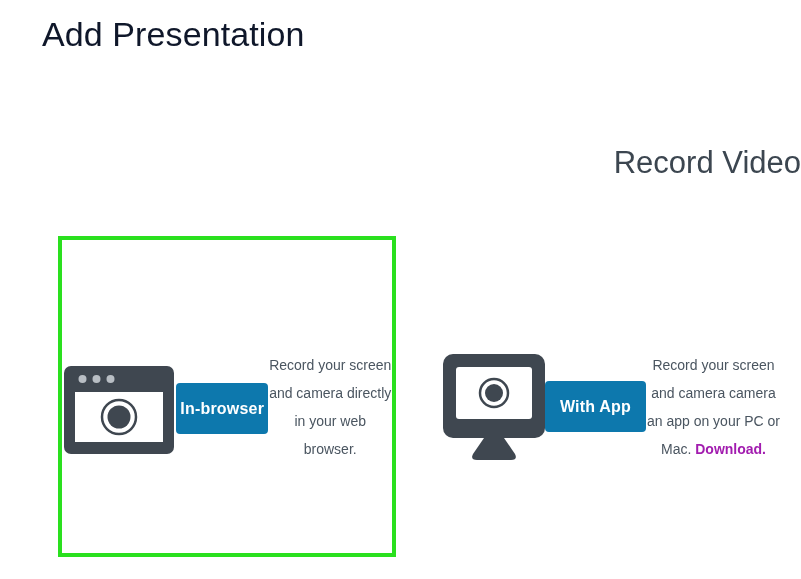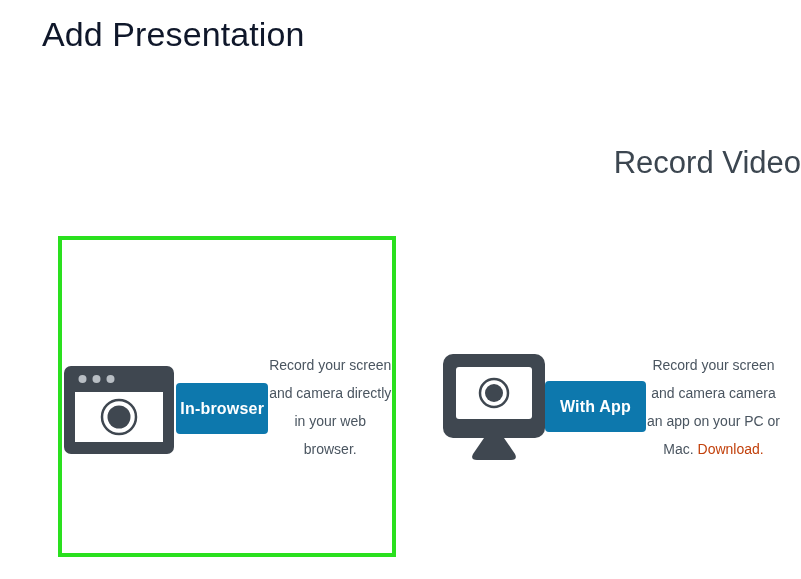--- a/index.html
+++ b/index.html
@@ -99,23 +99,24 @@
   .caption {
     margin-top: 20px;
     width: 250px;
     text-align: center;
     font-size: 14px;
     font-weight: 400;
     line-height: 28px;
     color: #4a5560;
   }
   .link {
-    color: #c2410c;
+    color: #a21caf;
     text-decoration: none;
     cursor: pointer;
+    font-weight: bold;
   }
 
   svg { display: block; }
 </style>
 </head>
 <body>
 
 <div class="page-title">Add Presentation</div>
 
 <div class="section-heading">Record Video</div>

